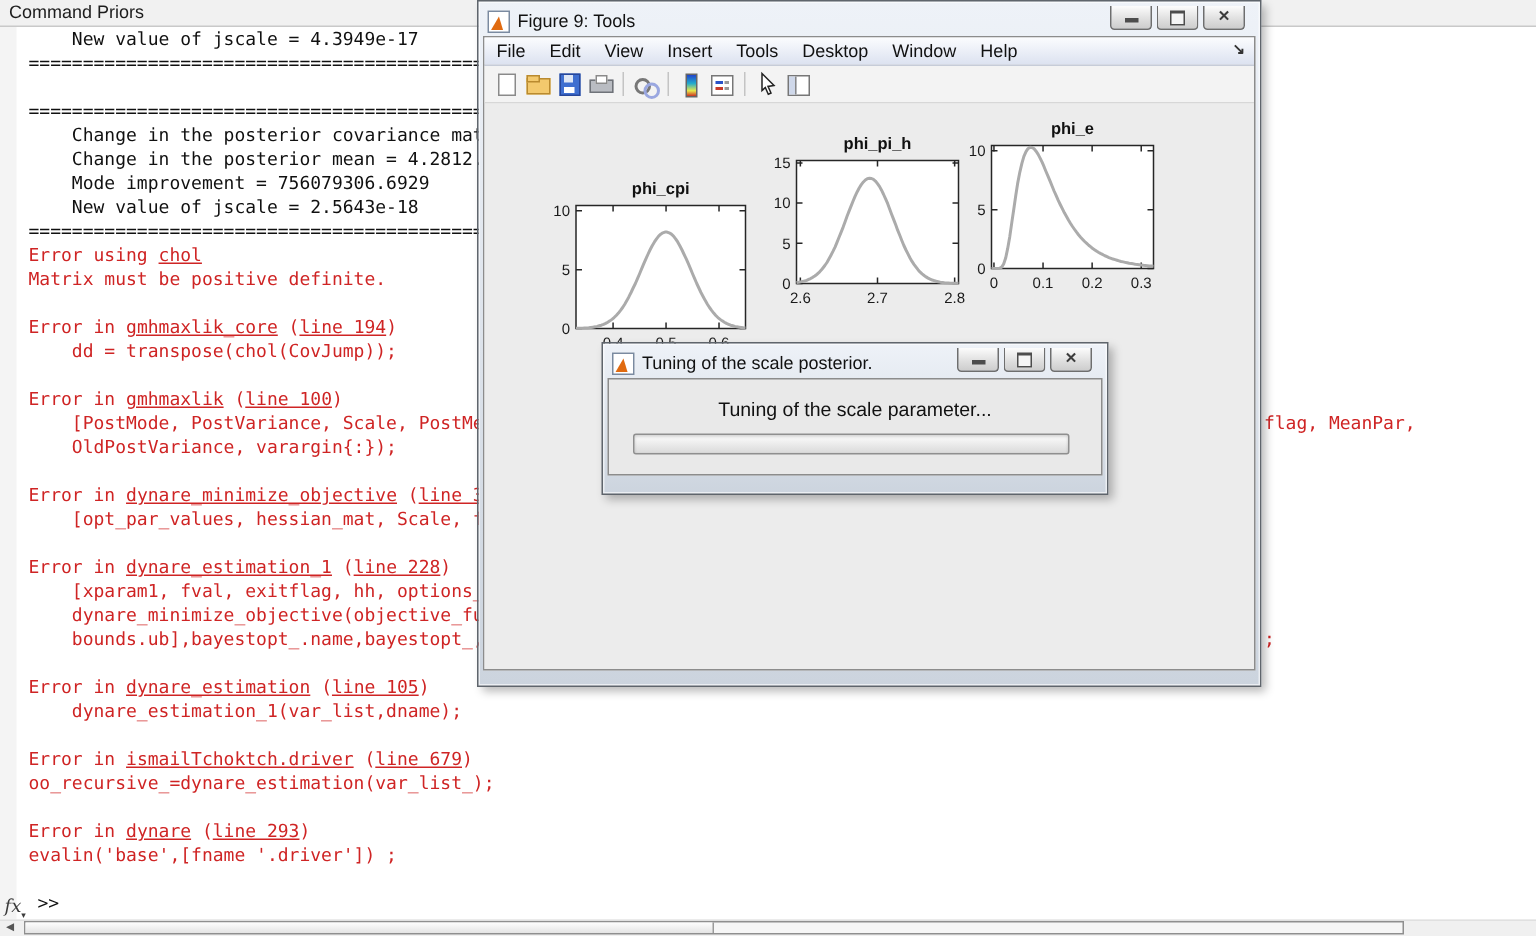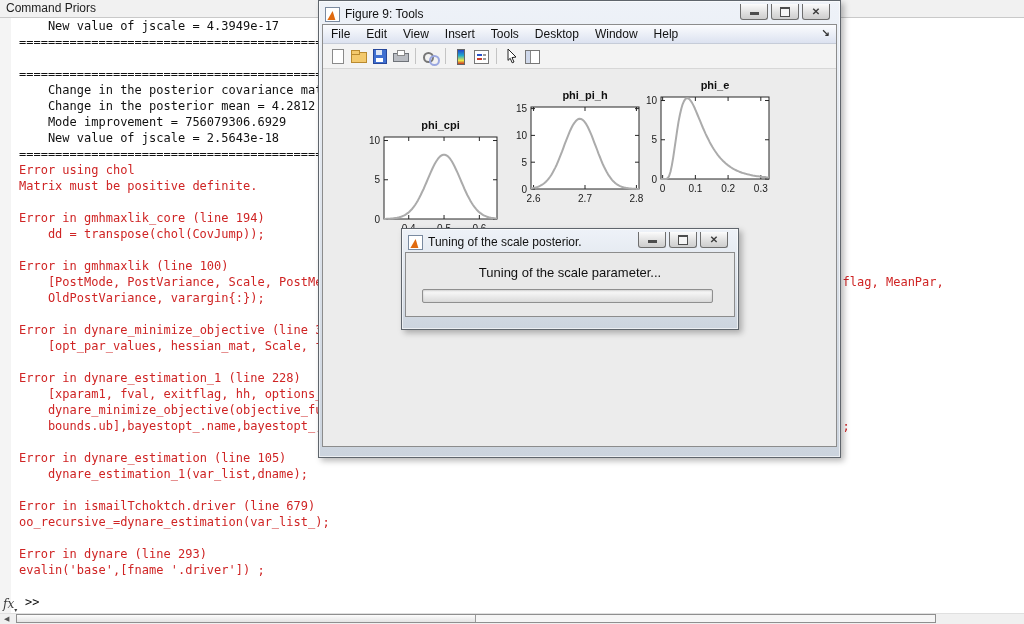--- a/index.html
+++ b/index.html
@@ -7,21 +7,21 @@
        font-family:"Liberation Sans",sans-serif;}
   
   #cw-header{position:absolute;left:0;top:0;right:0;height:17px;background:#f1f1f1;
     border-bottom:1px solid #c9c9c9;font-size:12px;color:#1c1c1c;line-height:17px;padding-left:6px;}
   #cw-gutter{position:absolute;left:0;top:18px;bottom:10px;width:11px;background:#f4f4f4;}
   #terminal{position:absolute;left:19px;top:18px;width:1005px;
     font-family:"DejaVu Sans Mono",monospace;font-size:12px;line-height:16px;white-space:pre;}
   .tl{height:16px;}
   .tl.k{color:#101010;}
   .tl.r{color:#cf2424;}
-  .tl .lnk{cursor:pointer;}
+  .tl .lnk{text-decoration:underline;cursor:pointer;}
   #prompt-row{position:absolute;left:25px;top:595px;font-family:"DejaVu Sans Mono",monospace;
     font-size:12px;color:#101010;}
   #fx-icon{position:absolute;left:3px;top:597px;font-family:"DejaVu Serif",serif;
     font-style:italic;font-size:12px;color:#3b3b3b;}
   #fx-icon .caret{font-size:6px;vertical-align:-4px;font-style:normal;}
   #hscroll-strip{position:absolute;left:0;right:0;bottom:0;height:10px;background:#f0f0f0;border-top:1px solid #e0e0e0;}
   #hscroll-left{position:absolute;left:4px;bottom:1px;font-size:7px;color:#555;line-height:8px;}
   #hscroll-track{position:absolute;left:16px;bottom:1px;width:918px;height:7px;
     border:1px solid #8f8f8f;background:#f6f6f6;}
   #hscroll-thumb{position:absolute;left:0;top:0;height:7px;width:458px;

